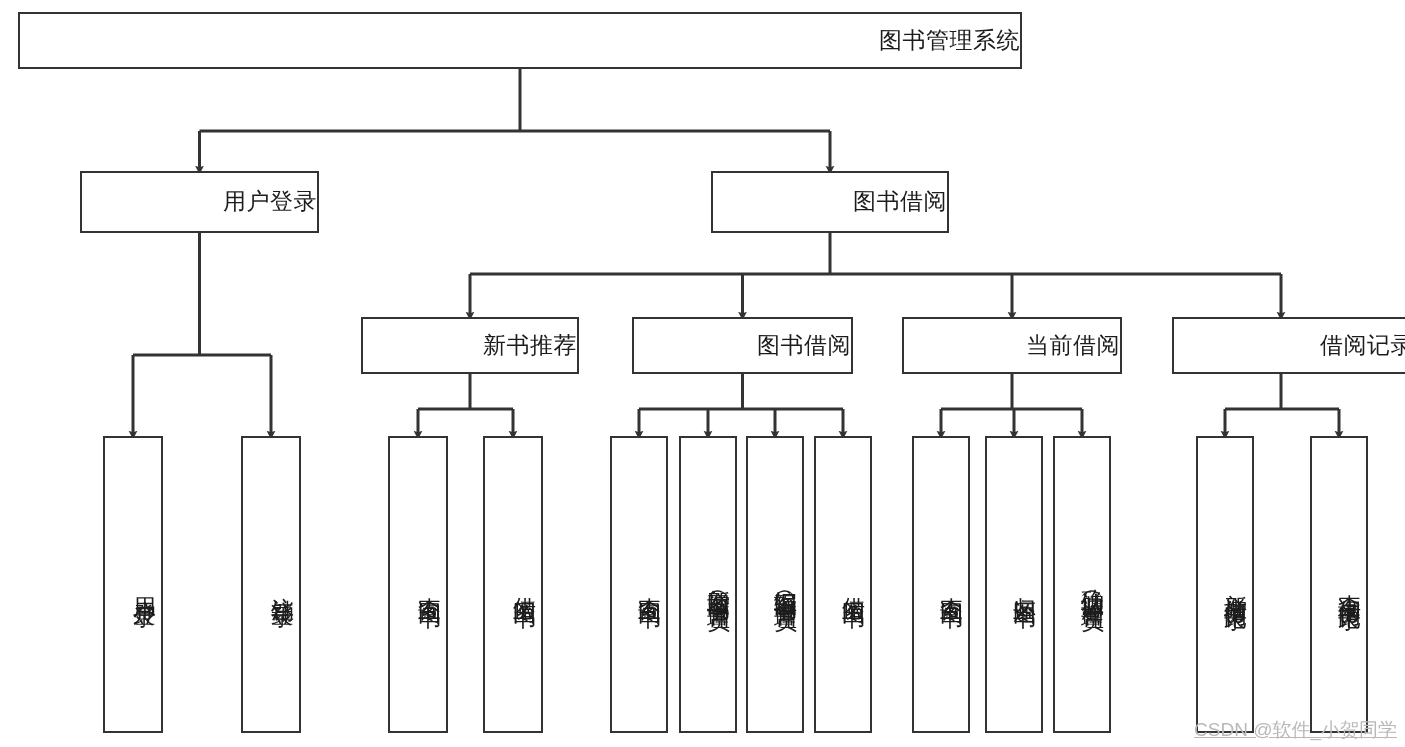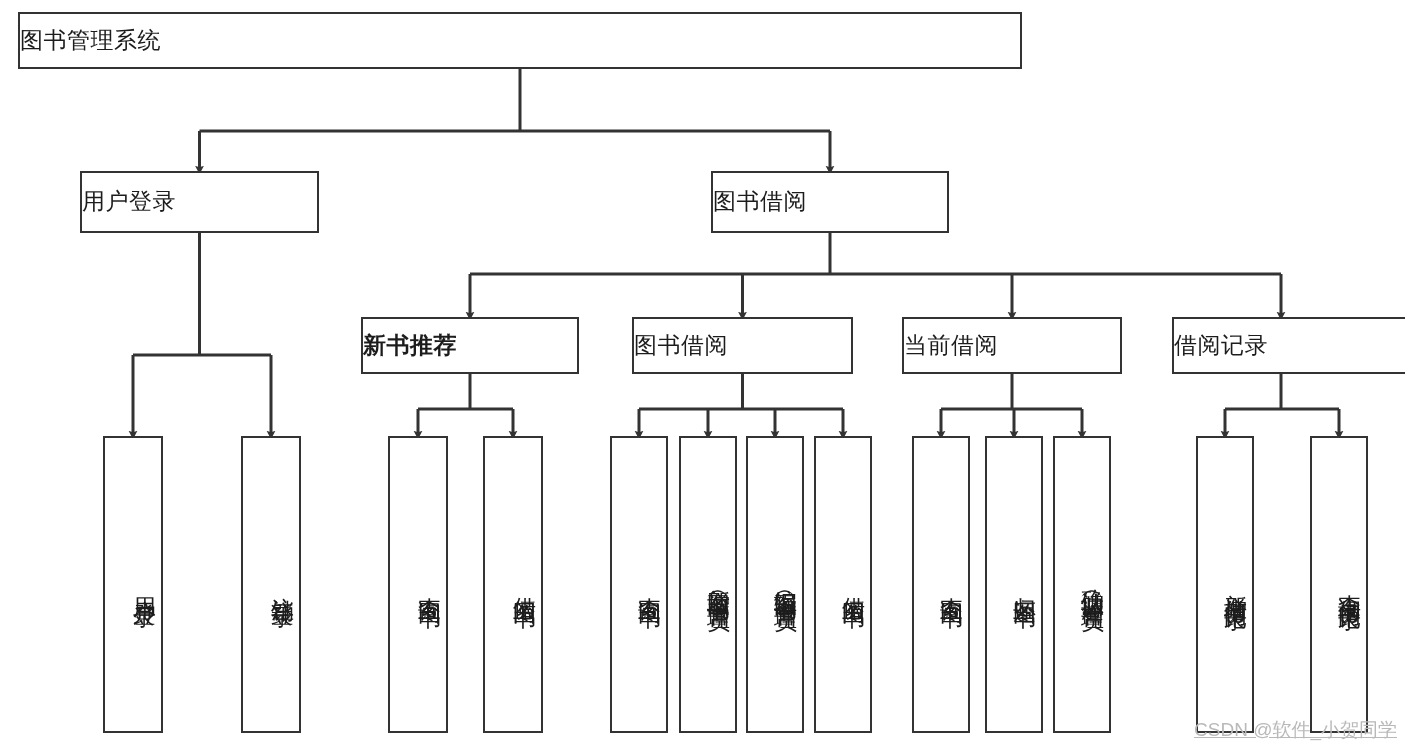--- a/index.html
+++ b/index.html
@@ -25,21 +25,21 @@
     width: 1405px;
     height: 747px;
   }
   .node-box {
     position: absolute;
     box-sizing: border-box;
     border: 2px solid #333333;
     background: #ffffff;
     display: flex;
     align-items: center;
-    justify-content: flex-start;
+    justify-content: flex-end;
     color: #1c1c1c;
   }
   .node-box.horizontal {
     font-size: 23px;
     line-height: 1.2;
     letter-spacing: 0.5px;
   }
   .node-box.vertical {
     writing-mode: vertical-rl;
     text-orientation: upright;
@@ -115,21 +115,21 @@
   <div id="node-layer">
       <div class="node-box horizontal" style="left: 18px; top: 12px; width: 1004px; height: 57px;">
         <span class="node-label">图书管理系统</span>
       </div>
       <div class="node-box horizontal" style="left: 80px; top: 171px; width: 239px; height: 62px;">
         <span class="node-label">用户登录</span>
       </div>
       <div class="node-box horizontal" style="left: 711px; top: 171px; width: 238px; height: 62px;">
         <span class="node-label">图书借阅</span>
       </div>
-      <div class="node-box horizontal" style="left: 361px; top: 317px; width: 218px; height: 57px; font-weight: bold;">
+      <div class="node-box horizontal" style="left: 361px; top: 317px; width: 218px; height: 57px;">
         <span class="node-label">新书推荐</span>
       </div>
       <div class="node-box horizontal" style="left: 632px; top: 317px; width: 221px; height: 57px;">
         <span class="node-label">图书借阅</span>
       </div>
       <div class="node-box horizontal" style="left: 902px; top: 317px; width: 220px; height: 57px;">
         <span class="node-label">当前借阅</span>
       </div>
       <div class="node-box horizontal" style="left: 1172px; top: 317px; width: 244px; height: 57px;">
         <span class="node-label">借阅记录</span>

